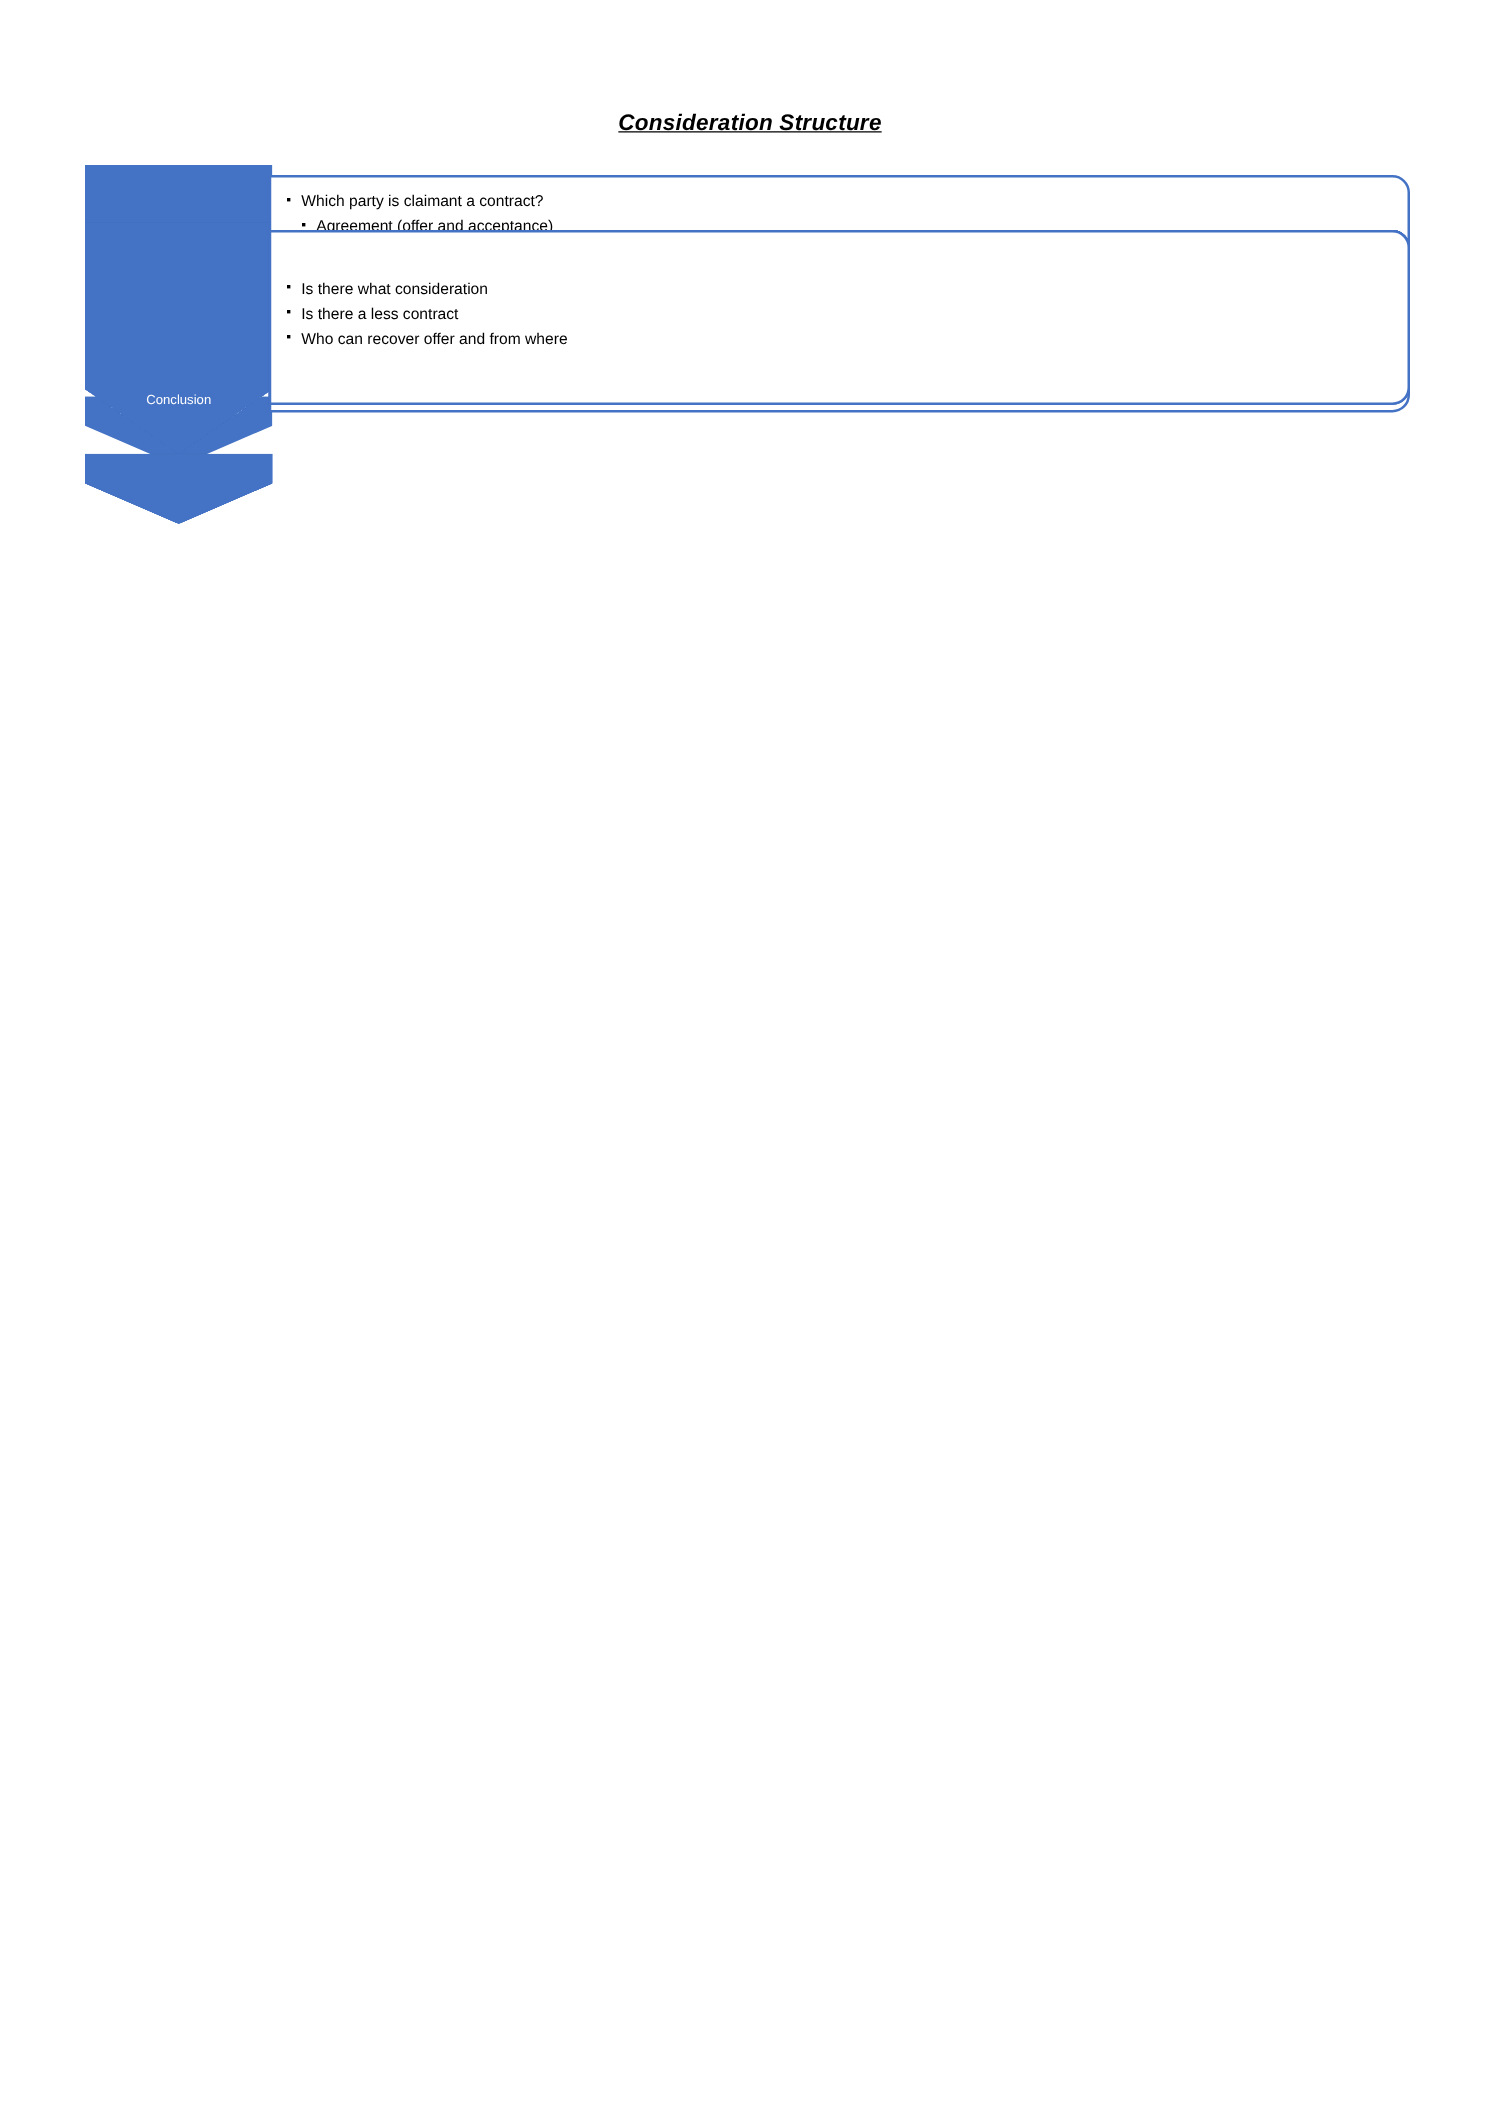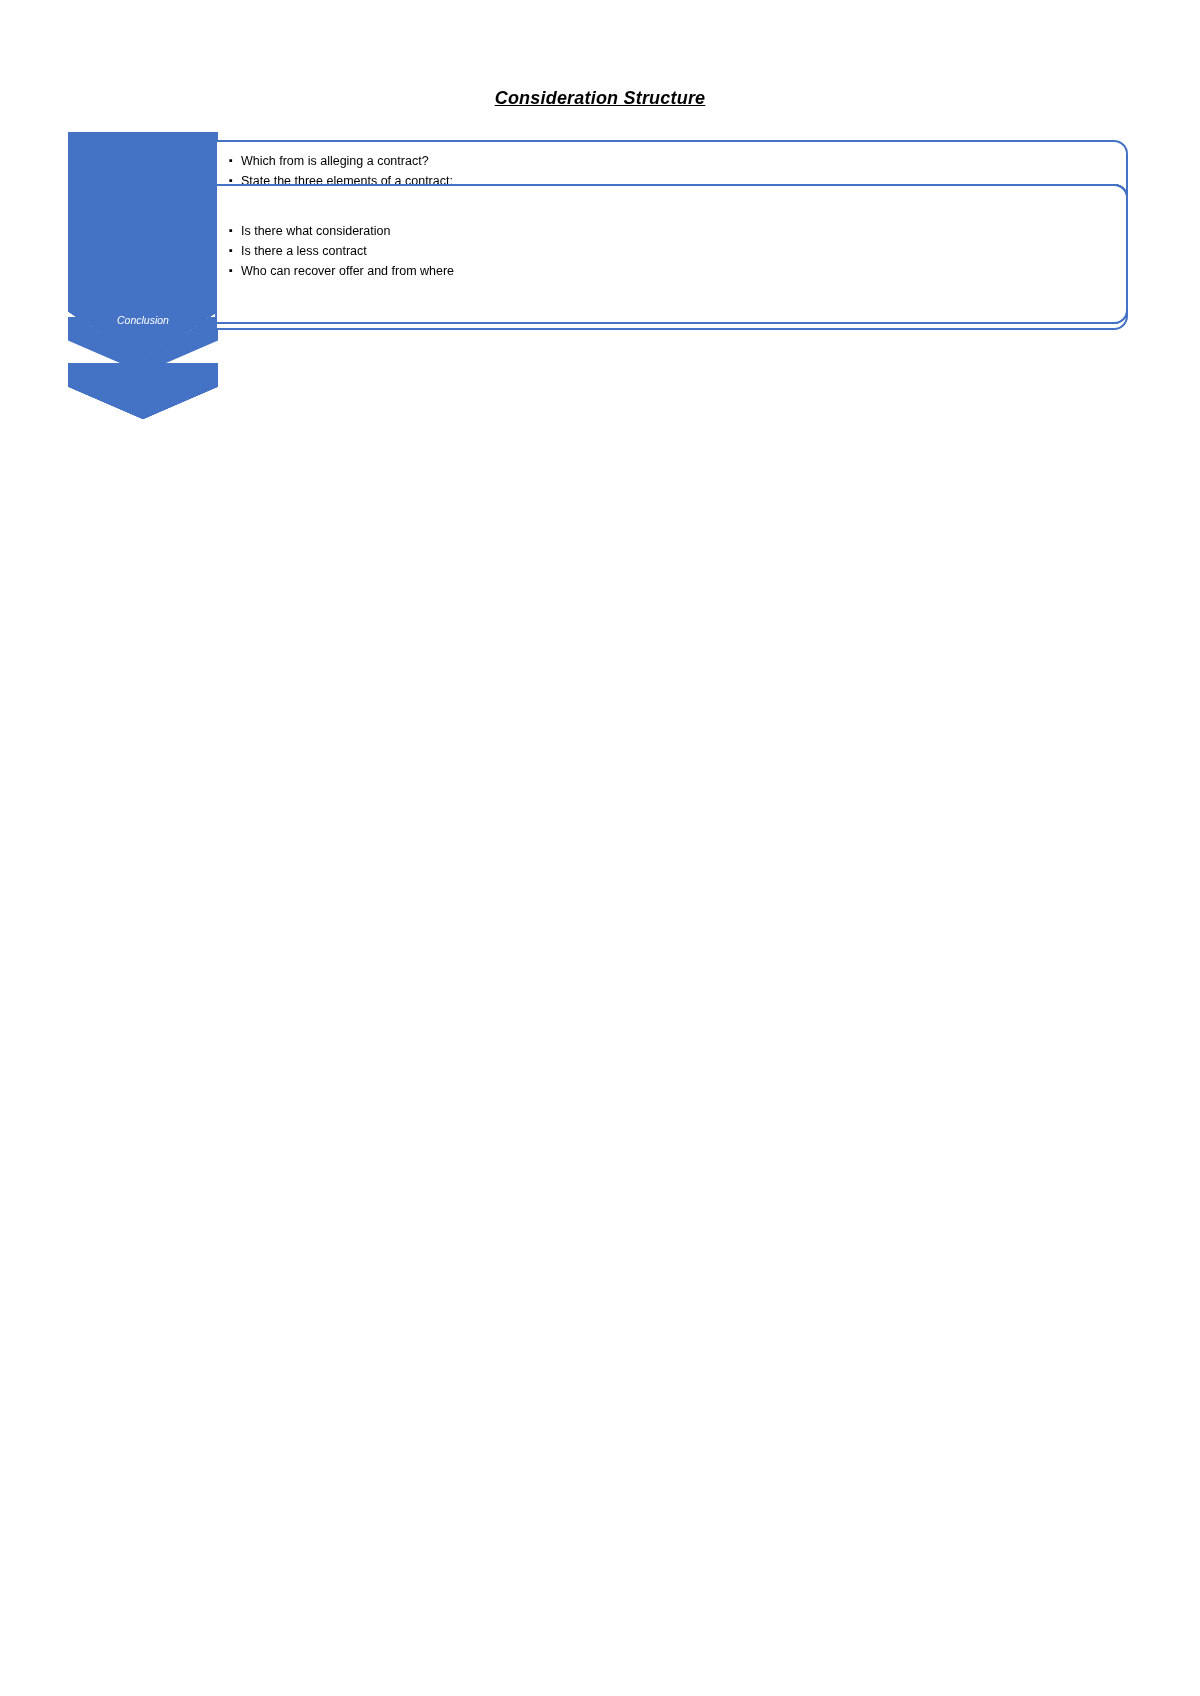--- a/index.html
+++ b/index.html
@@ -154,21 +154,21 @@
   .r5 .chevron { height: 185px; }
   .r5 .chevron .chevron-label { padding-bottom: 22px; }
   .r5 .box { top: 6px; height: 128px; }
   .r5 .tail { top: 185px; height: 56px; }
 
   .r6 .chevron { height: 185px; }
   .r6 .chevron .chevron-label { padding-bottom: 22px; }
   .r6 .box { top: 6px; height: 140px; }
   .r6 .tail { top: 185px; height: 56px; }
 
-  .r7 .chevron { height: 185px; font-style: italic; }
+  .r7 .chevron { height: 185px; }
   .r7 .chevron .chevron-label { padding-bottom: 30px; }
   .r7 .box { top: 6px; height: 140px; }
   .r7 .tail { top: 185px; height: 56px; }
 </style>
 </head>
 <body>
 
 <div class="page">
 
   <div class="doc-title">Consideration Structure</div>
@@ -176,22 +176,21 @@
   <div class="flow">
 
     <div class="row r1">
       <div class="tail"></div>
       <div class="chevron">
         <span class="chevron-label">Is there a contract?</span>
       </div>
       <div class="box">
         <div class="box-inner">
           <ul class="bullets">
-            <li>Which from is alleging a contract?</li>
-            <li>State the three elements of a contract:</li>
+            <li>Which party is claimant a contract?</li>
             <li class="sub">Agreement (offer and acceptance)</li>
             <li class="sub">Intention to create legal relations</li>
             <li class="sub">Consideration</li>
             <li>Show briefly that agreement and intention to create legal relations are satisfied: the issue concerns consideration</li>
           </ul>
         </div>
       </div>
     </div>
 
     <div class="row r2">

